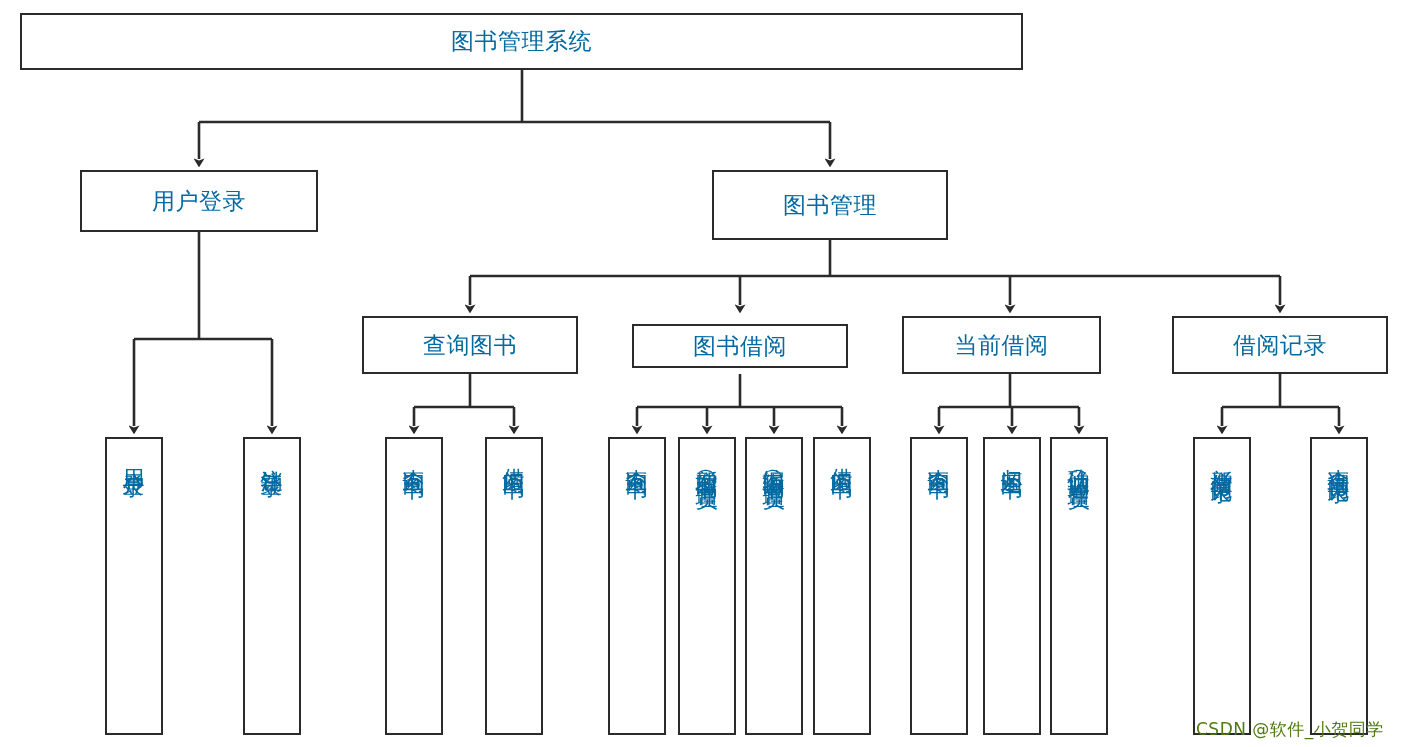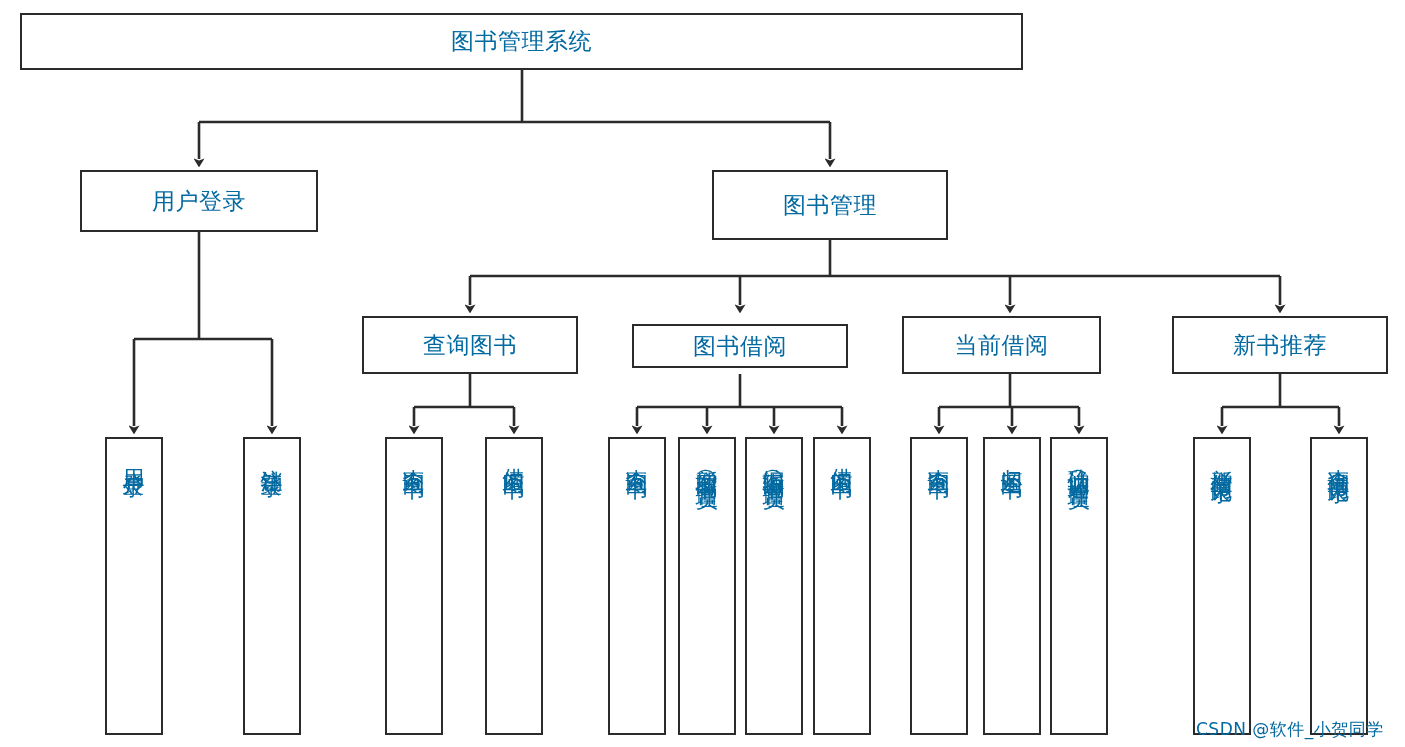--- a/index.html
+++ b/index.html
@@ -57,21 +57,21 @@
   .node.leaf .node-label {
     writing-mode: vertical-rl;
     text-orientation: upright;
     font-size: 22px;
     line-height: 1.05;
     letter-spacing: 3px;
     white-space: pre;
   }
   .watermark {
     position: absolute;
-    color: #0369a1;
+    color: #4d7c0f;
     font-size: 17px;
     white-space: nowrap;
     letter-spacing: 0.5px;
     user-select: none;
   }
 </style>
 </head>
 <body>
 
 <div id="canvas">
@@ -130,21 +130,21 @@
       <div class="node h" style="left: 362px; top: 316px; width: 216px; height: 58px;">
         <span class="node-label">查询图书</span>
       </div>
       <div class="node h" style="left: 632px; top: 324px; width: 216px; height: 44px;">
         <span class="node-label">图书借阅</span>
       </div>
       <div class="node h" style="left: 902px; top: 316px; width: 199px; height: 58px;">
         <span class="node-label">当前借阅</span>
       </div>
       <div class="node h" style="left: 1172px; top: 316px; width: 216px; height: 58px;">
-        <span class="node-label">新书推荐</span>
+        <span class="node-label">借阅记录</span>
       </div>
       <div class="node leaf" style="left: 105px; top: 437px; width: 58px; height: 298px;">
         <span class="node-label">用户登录</span>
       </div>
       <div class="node leaf" style="left: 243px; top: 437px; width: 58px; height: 298px;">
         <span class="node-label">注销登录</span>
       </div>
       <div class="node leaf" style="left: 385px; top: 437px; width: 58px; height: 298px;">
         <span class="node-label">查询图书</span>
       </div>

